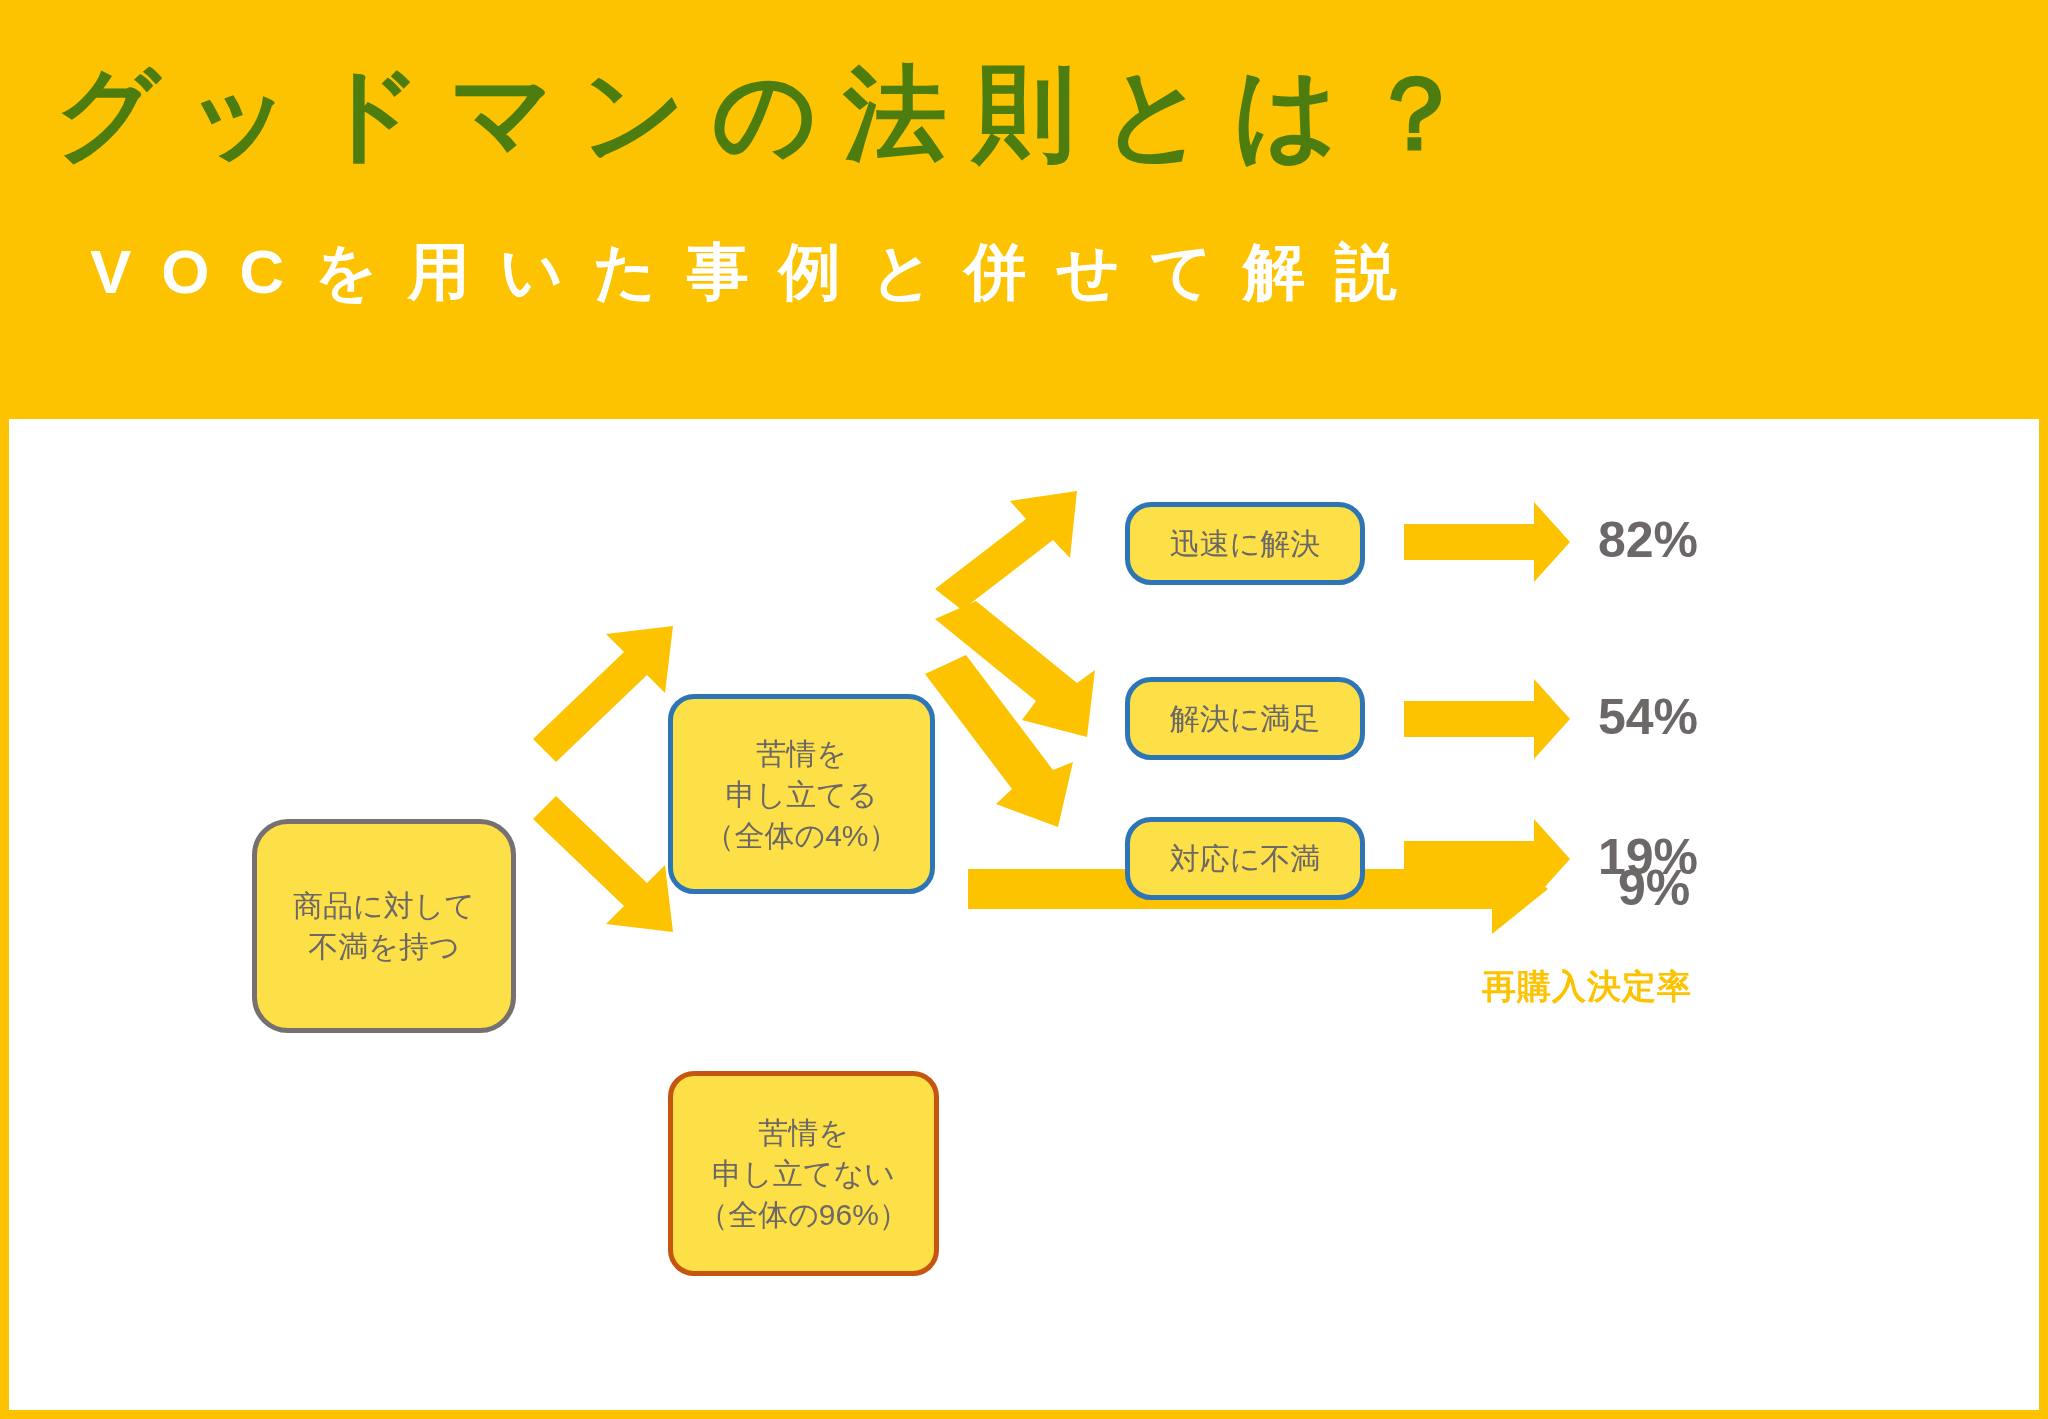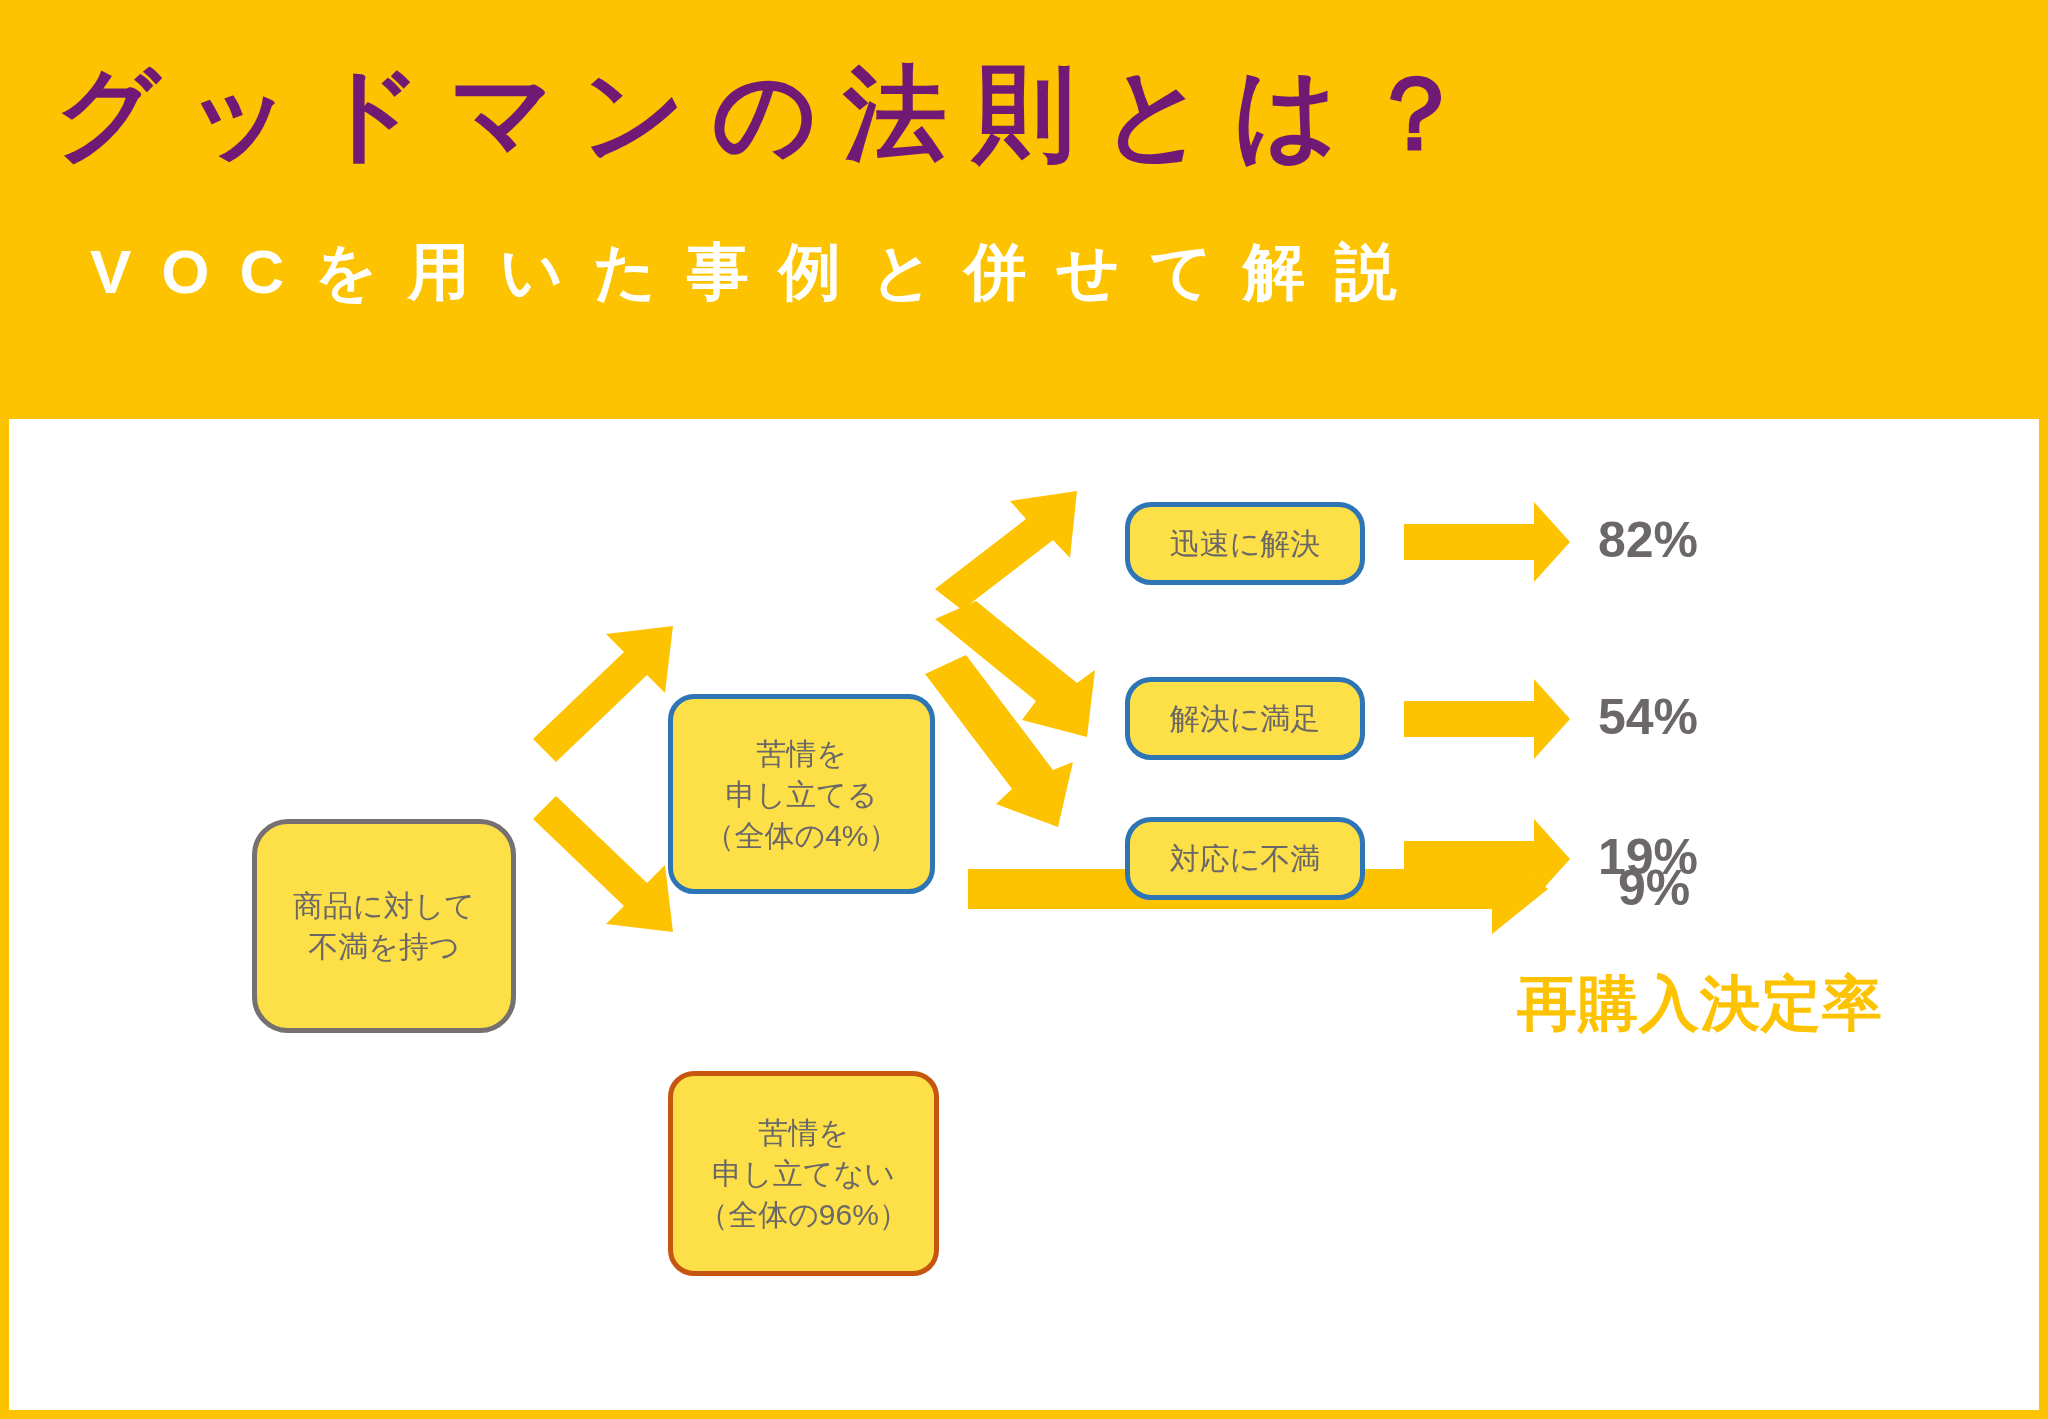--- a/index.html
+++ b/index.html
@@ -26,21 +26,21 @@
     top: 0;
     width: 2048px;
     height: 419px;
     background: #FDC300;
   }
   .header-title {
     position: absolute;
     left: 55px;
     top: 55px;
     width: 1960px;
-    color: #701a75;
+    color: #4d7c0f;
     font-size: 103px;
     font-weight: 700;
     letter-spacing: 26px;
     line-height: 118px;
     white-space: nowrap;
   }
   .header-sub {
     position: absolute;
     left: 58px;
     top: 236px;
@@ -92,25 +92,24 @@
     white-space: pre-line;
   }
   .box.gray   { border: 5px solid #767070; border-radius: 36px; }
   .box.blue   { border: 5px solid #2E75B6; border-radius: 26px; }
   .box.orange { border: 5px solid #C5550F; border-radius: 26px; }
 
   
   .section-label {
     position: absolute;
     color: #FDC300;
-    font-size: 60px;
+    font-size: 34px;
     font-weight: 700;
     letter-spacing: 1px;
     white-space: nowrap;
-    margin-left: 35px;
   }
 
   
   .pct {
     position: absolute;
     color: #6b6867;
     font-size: 50px;
     font-weight: 700;
     letter-spacing: 0px;
     white-space: nowrap;

